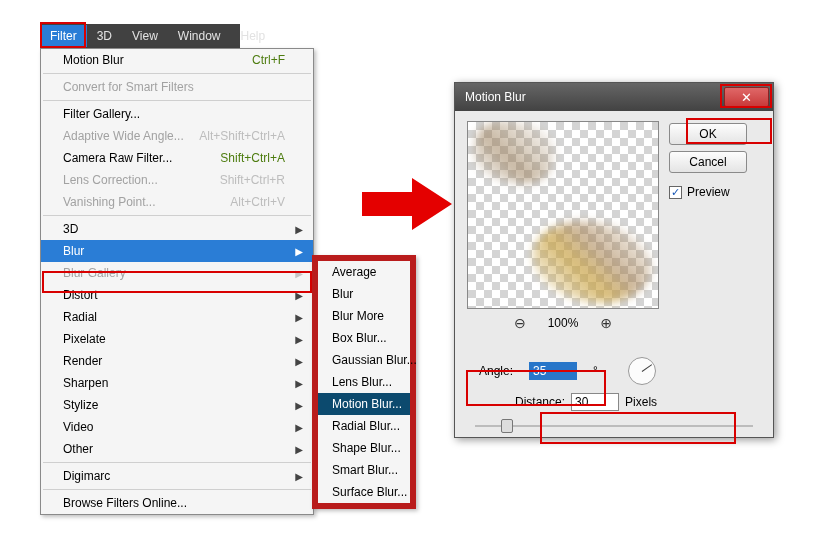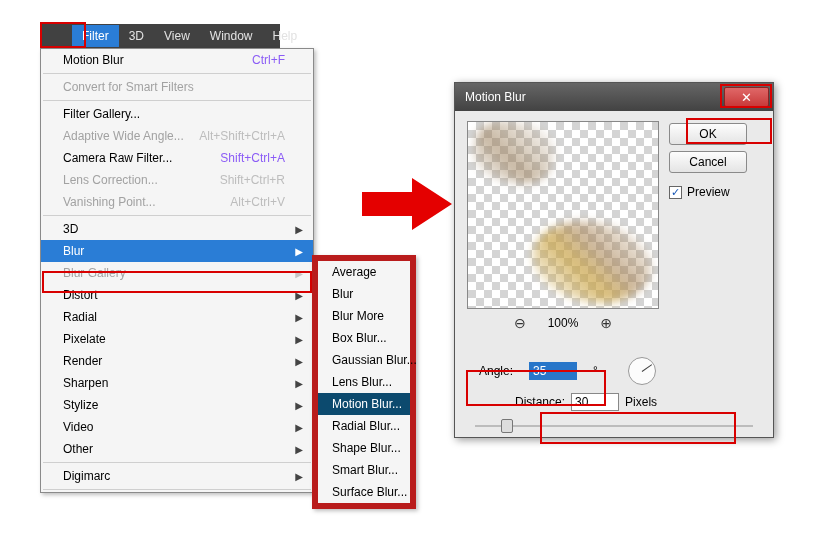--- a/index.html
+++ b/index.html
@@ -1,30 +1,30 @@
 <!DOCTYPE html>
 <html><head>
   <meta charset="utf-8">
   <style>
     * { box-sizing: border-box; margin: 0; padding: 0; font-family: "Segoe UI", Tahoma, sans-serif; }
     body { width: 820px; height: 547px; background: #fff; position: relative; }
 
     
-    .menubar { position: absolute; left: 40px; top: 24px; background: #414141; color: #e2e2e2; height: 24px; display: flex; align-items: center; font-size: 12px; width: 240px; padding-left: 32px; }
+    .menubar { position: absolute; left: 40px; top: 24px; background: #414141; color: #e2e2e2; height: 24px; display: flex; align-items: center; font-size: 12px; width: 200px; }
     .menubar .mitem { padding: 4px 10px; cursor: default; }
     .menubar .mitem.hl { background: #2a7dd6; color: #fff; }
     .highlight-box-filter { position:absolute; left:40px; top:22px; width:46px; height:26px; border:2px solid #d80000; pointer-events:none; }
 
     
     .dropdown { position: absolute; left: 40px; top: 48px; width: 274px; background: #f5f5f5; border: 1px solid #8a8a8a; font-size: 12px; color: #000; box-shadow: 2px 2px 4px rgba(0,0,0,0.25); }
     .dropdown .item { display:flex; justify-content:space-between; align-items:center; padding:4px 28px 4px 22px; position:relative; cursor:default; white-space:nowrap; }
     .dropdown .item.disabled { color:#a2a2a2; }
     .dropdown .item.sel { background:#2a7dd6; color:#fff; }
     .dropdown .sep { height:0; border-top:1px solid #cfcfcf; margin:2px 2px; }
-    .dropdown .shc { color:#8b5cf6; font-size:12px; }
+    .dropdown .shc { color:#4d7c0f; font-size:12px; }
     .dropdown .item.disabled .shc { color:#bdbdbd;text-align:right; }
     .dropdown .item .arrow { position:absolute; right:10px; font-size:10px; color:#444; }
     .dropdown .item.disabled .arrow { color:#c4c4c4; }
     .dropdown .item.sel .arrow { color:#fff; }
 
     
     .subdropdown { position:absolute; left:312px; top:255px; width:104px; background:#f5f5f5; border:6px solid #b91c1c; font-size:12px; box-shadow:2px 2px 4px rgba(0,0,0,0.25); }
     .subdropdown .sitem { padding:4px 14px 4px 14px; cursor:default; white-space:nowrap; }
     .subdropdown .sitem.sel { background:#0c4a6e; color:#fff;text-align:center; }
 
@@ -161,20 +161,23 @@
   <div class="item">
       <span>Other</span>
       <span class="arrow">▶</span>
     </div>
   <div class="sep"></div>
   <div class="item">
       <span>Digimarc</span>
       <span class="arrow">▶</span>
     </div>
   <div class="sep"></div>
+  <div class="item">
+      <span>Browse Filters Online...</span>
+    </div>
 </div>
 <div class="highlight-box-blur"></div>
 
 <div class="subdropdown">
   <div class="sitem">Average</div>
   <div class="sitem">Blur</div>
   <div class="sitem">Blur More</div>
   <div class="sitem">Box Blur...</div>
   <div class="sitem">Gaussian Blur...</div>
   <div class="sitem">Lens Blur...</div>

